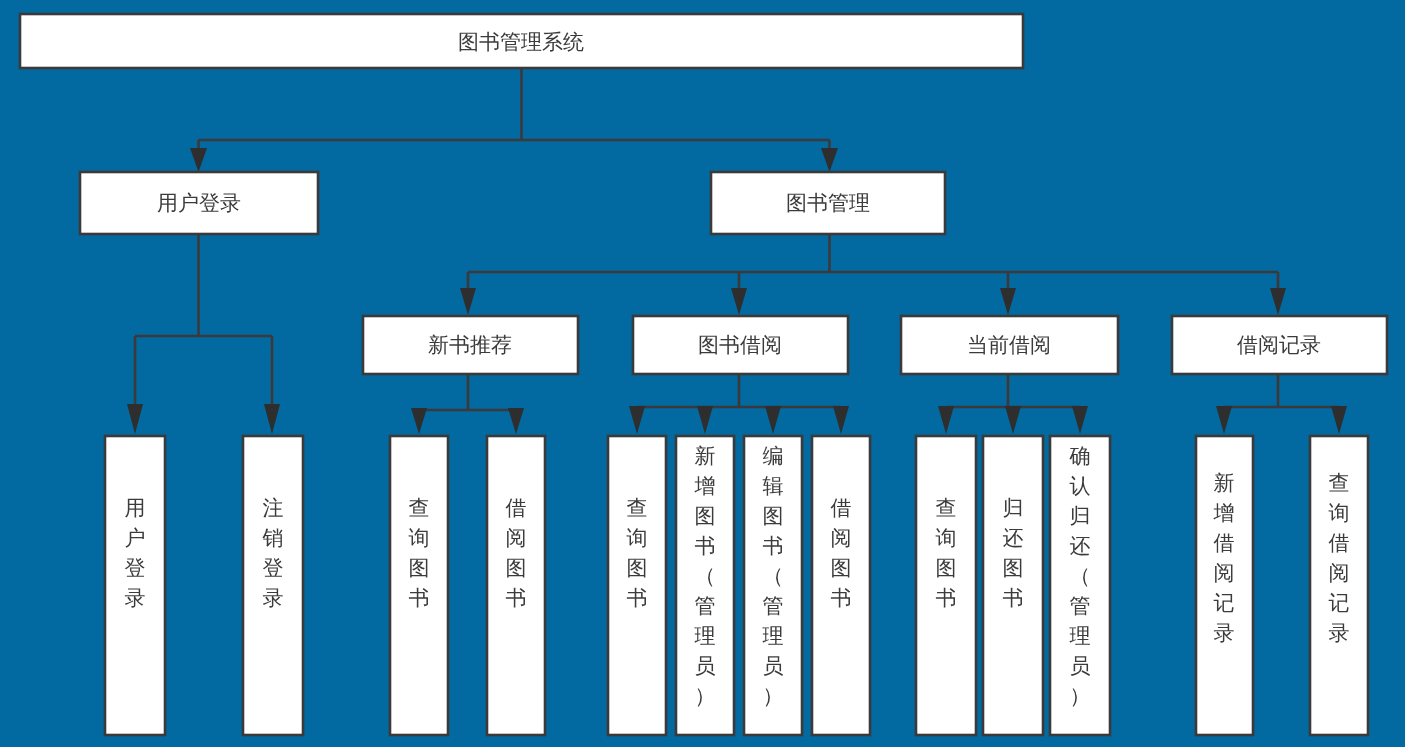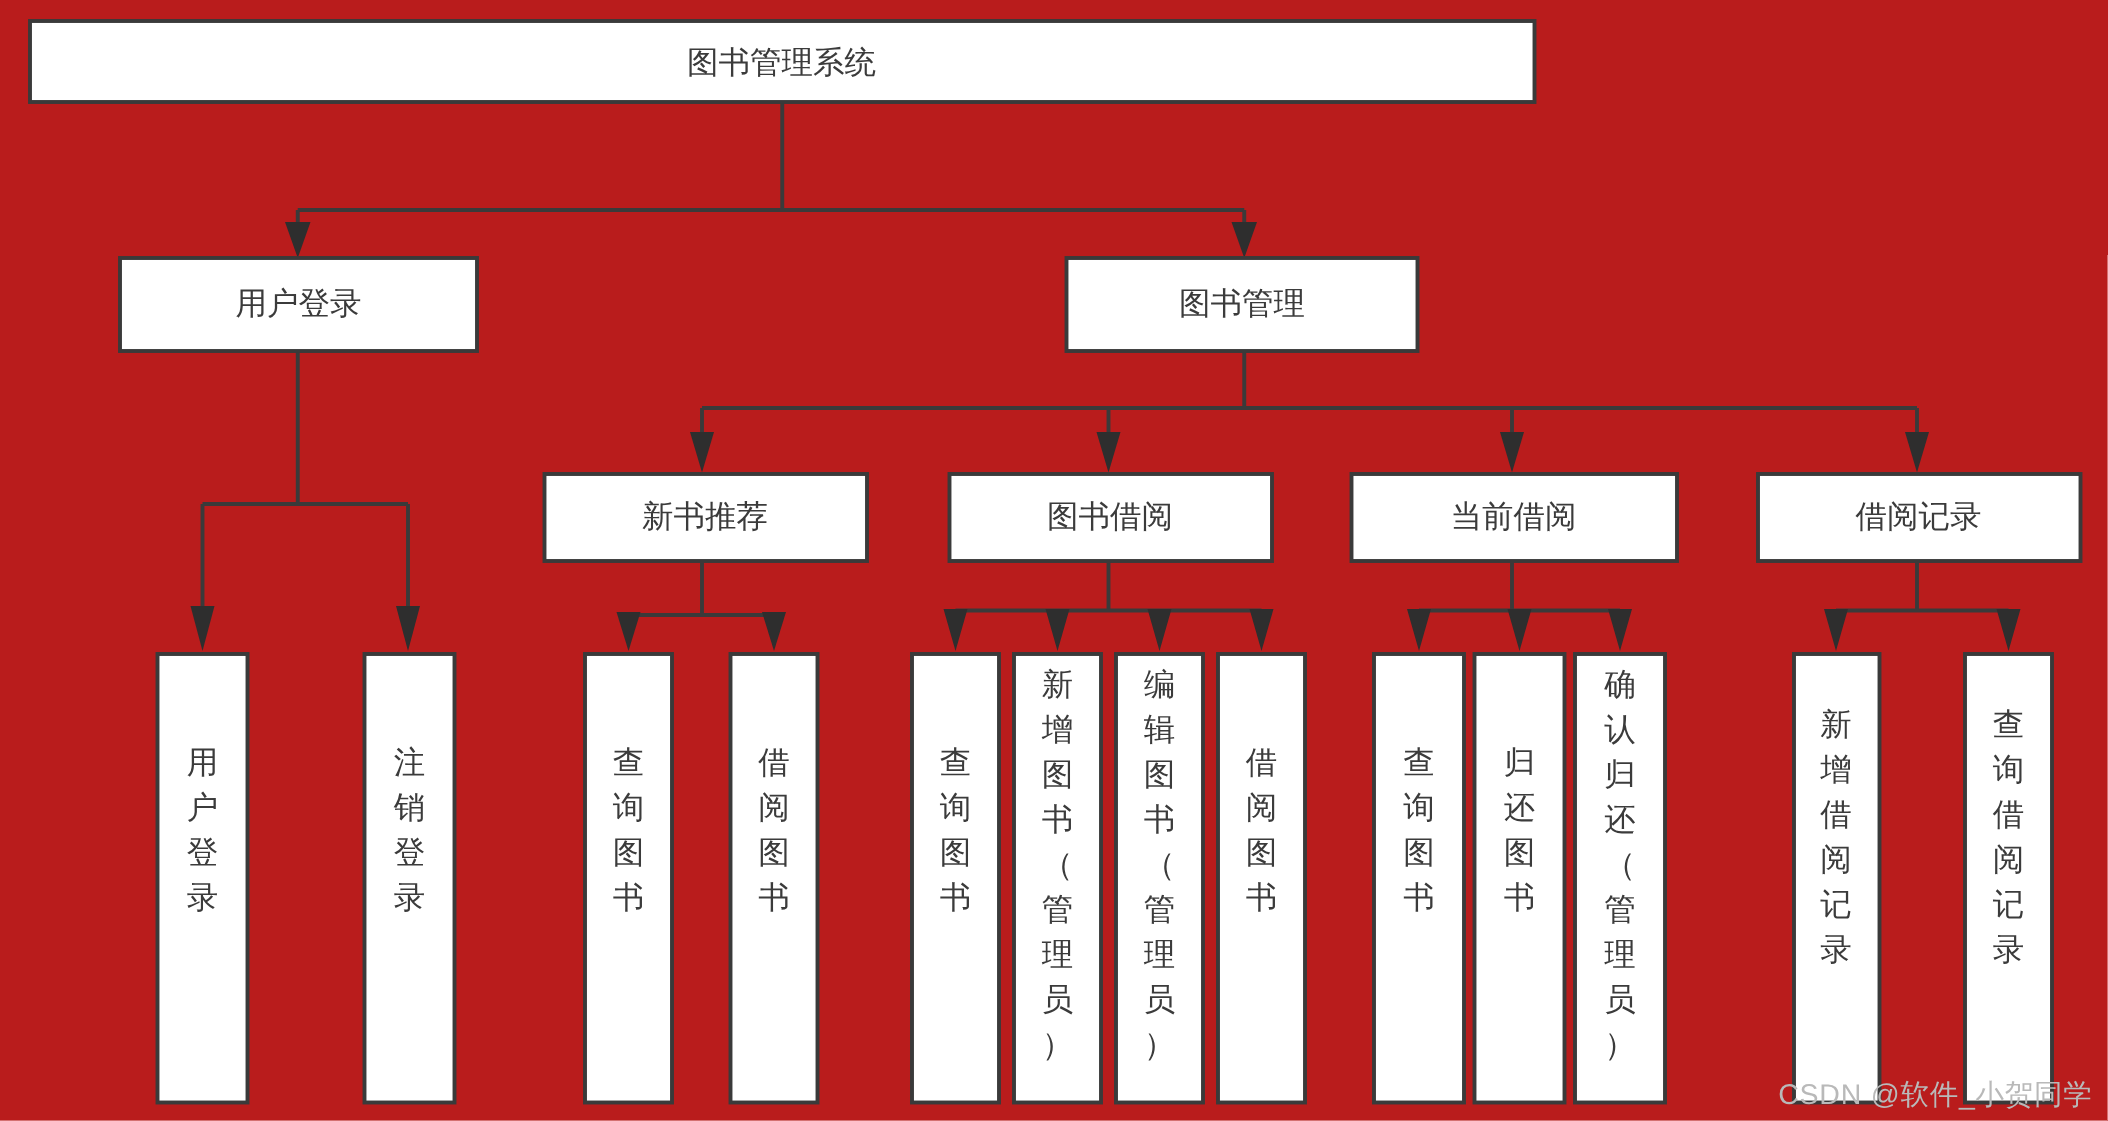--- a/index.html
+++ b/index.html
@@ -11,21 +11,21 @@
     width: 1405px;
     height: 747px;
     font-family: "Liberation Sans", "DejaVu Sans", sans-serif;
     overflow: hidden;
     position: relative;
   }
   #diagram-root {
     position: relative;
     width: 1405px;
     height: 747px;
-    background: #b91c1c;
+    background: #0369a1;
   }
   svg.diagram-canvas {
     position: absolute;
     top: 0;
     left: 0;
     width: 1405px;
     height: 747px;
     display: block;
   }
   .node-box {
@@ -224,15 +224,14 @@
       <text class="node-label-v" x="1224" y="490"><tspan x="1224" dy="0">新</tspan><tspan x="1224" dy="30">增</tspan><tspan x="1224" dy="30">借</tspan><tspan x="1224" dy="30">阅</tspan><tspan x="1224" dy="30">记</tspan><tspan x="1224" dy="30">录</tspan></text>
     </g>
 
     <g>
       <rect class="node-box" x="1310" y="436" width="58" height="299"></rect>
       <text class="node-label-v" x="1339" y="490"><tspan x="1339" dy="0">查</tspan><tspan x="1339" dy="30">询</tspan><tspan x="1339" dy="30">借</tspan><tspan x="1339" dy="30">阅</tspan><tspan x="1339" dy="30">记</tspan><tspan x="1339" dy="30">录</tspan></text>
     </g>
 
   </svg>
 
-  <div class="watermark">CSDN @软件_小贺同学</div>
 
 </div>
 
 </body></html>

